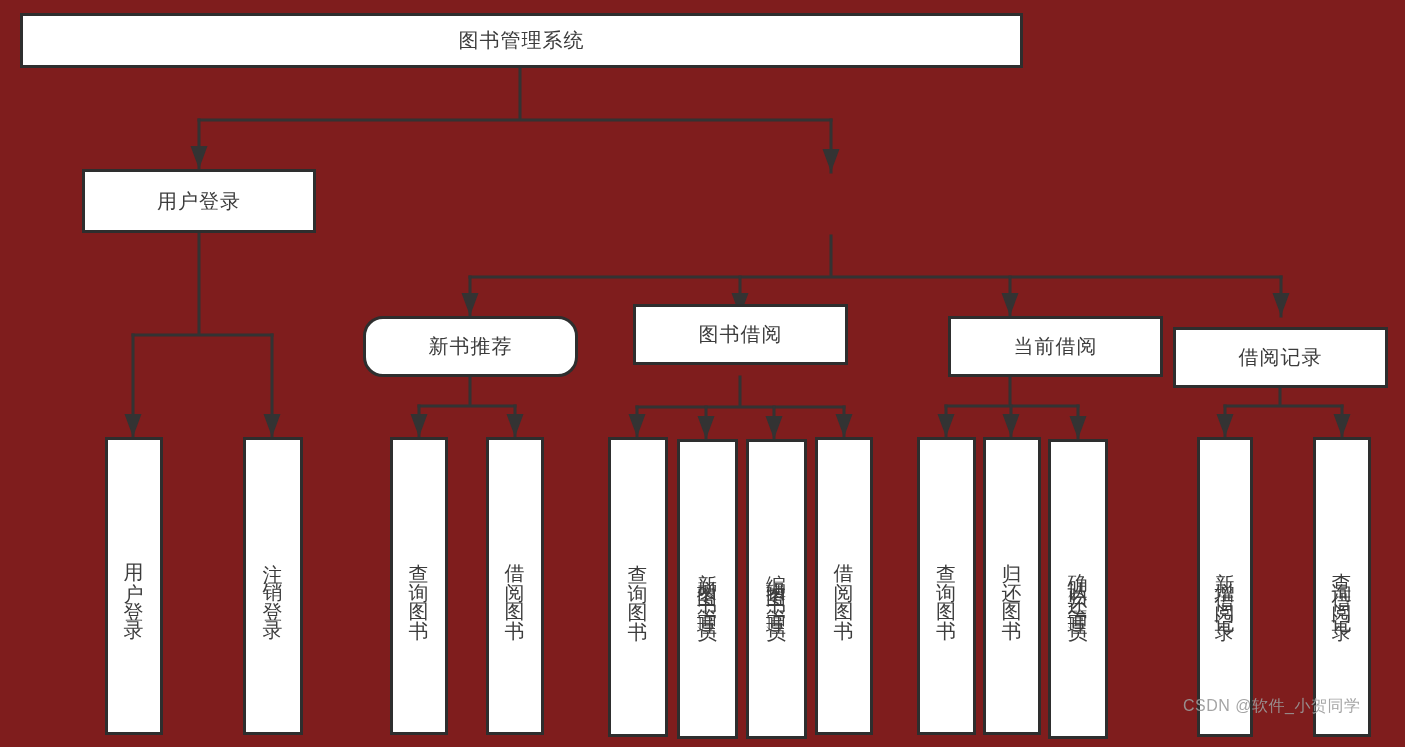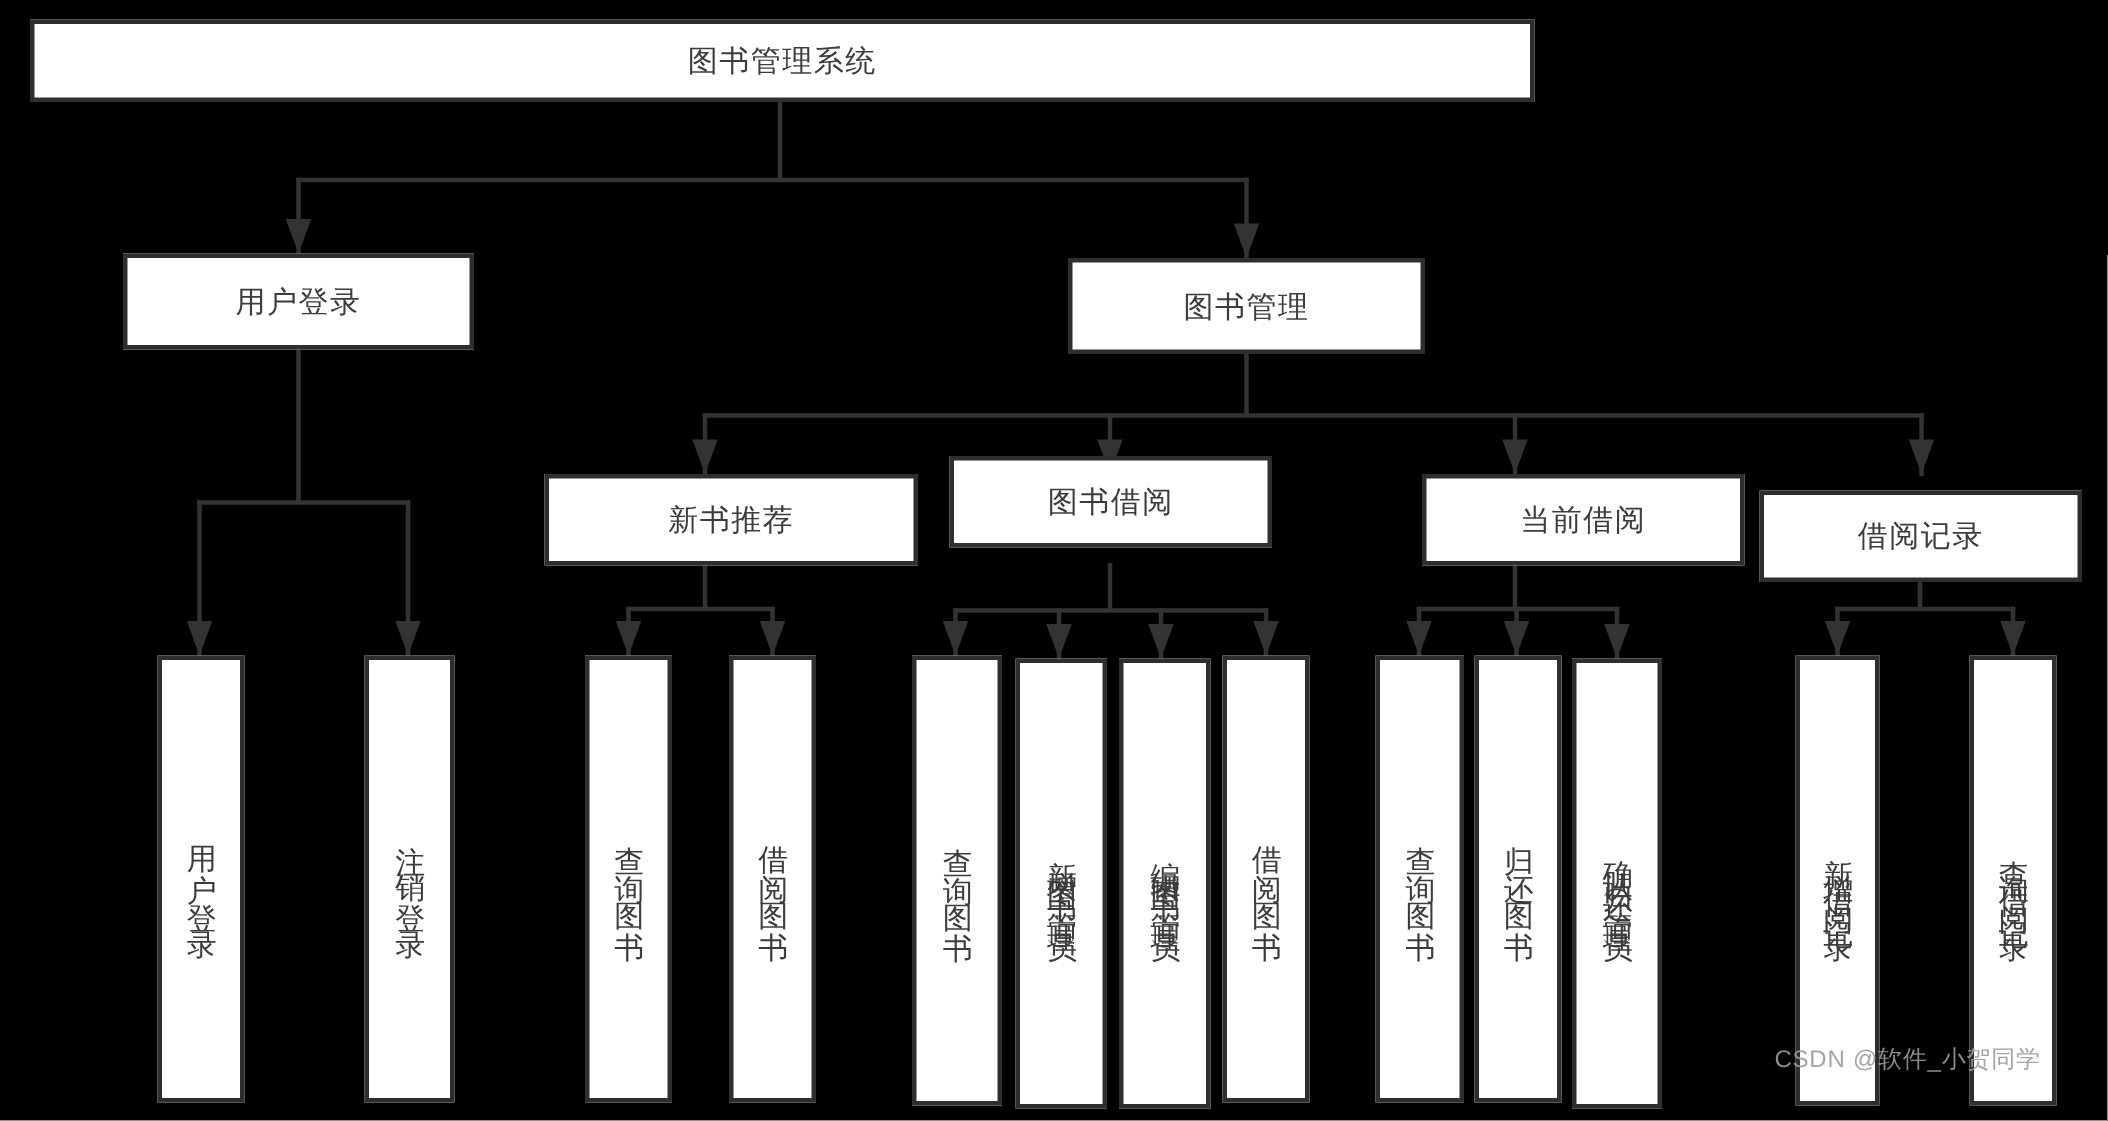--- a/index.html
+++ b/index.html
@@ -1,20 +1,20 @@
 <!DOCTYPE html>
 <html><head>
 <meta charset="utf-8">
 <style>
   html, body { margin: 0; padding: 0; background: #ffffff; }
   .canvas {
     position: relative;
     width: 1405px;
     height: 747px;
-    background: #000000;
+    background: #7f1d1d;
     font-family: "Liberation Sans", "DejaVu Sans", sans-serif;
     overflow: hidden;
   }
   svg.wires { position: absolute; left: 0; top: 0; z-index: 1; }
   .node {
     position: absolute;
     box-sizing: border-box;
     border: 3px solid #2e2e2e;
     background: #ffffff;
     color: #3c3c3c;
@@ -89,23 +89,22 @@
       <line x1="1011" y1="406" x2="1011" y2="437" marker-end="url(#arr)"></line>
       <line x1="1078" y1="406" x2="1078" y2="439" marker-end="url(#arr)"></line>
       <line x1="1225" y1="406" x2="1225" y2="437" marker-end="url(#arr)"></line>
       <line x1="1342" y1="406" x2="1342" y2="437" marker-end="url(#arr)"></line>
     </g>
   </svg>
 
   <div class="node h" style="left:20px; top:13px; width:1003px; height:55px;">图书管理系统</div>
 
   <div class="node h" style="left:82px; top:169px; width:234px; height:64px;">用户登录</div>
-  <div class="node h" style="left:712px; top:172px; width:238px; height:64px;">图书管理</div>
 
-  <div class="node h" style="left:363px; top:316px; width:249px; height:61px;">新书推荐</div>
+  <div class="node h" style="left:363px; top:316px; width:215px; height:61px;border-radius:20px;">新书推荐</div>
   <div class="node h" style="left:633px; top:304px; width:215px; height:61px;">图书借阅</div>
   <div class="node h" style="left:948px; top:316px; width:215px; height:61px;">当前借阅</div>
   <div class="node h" style="left:1173px; top:327px; width:215px; height:61px;">借阅记录</div>
 
   <div class="node v sp4" style="left:105px; top:437px; width:58px; height:298px;">用户登录</div>
   <div class="node v sp4" style="left:243px; top:437px; width:60px; height:298px;">注销登录</div>
 
   <div class="node v sp4" style="left:390px; top:437px; width:58px; height:298px;">查询图书</div>
   <div class="node v sp4" style="left:486px; top:437px; width:58px; height:298px;">借阅图书</div>
 

